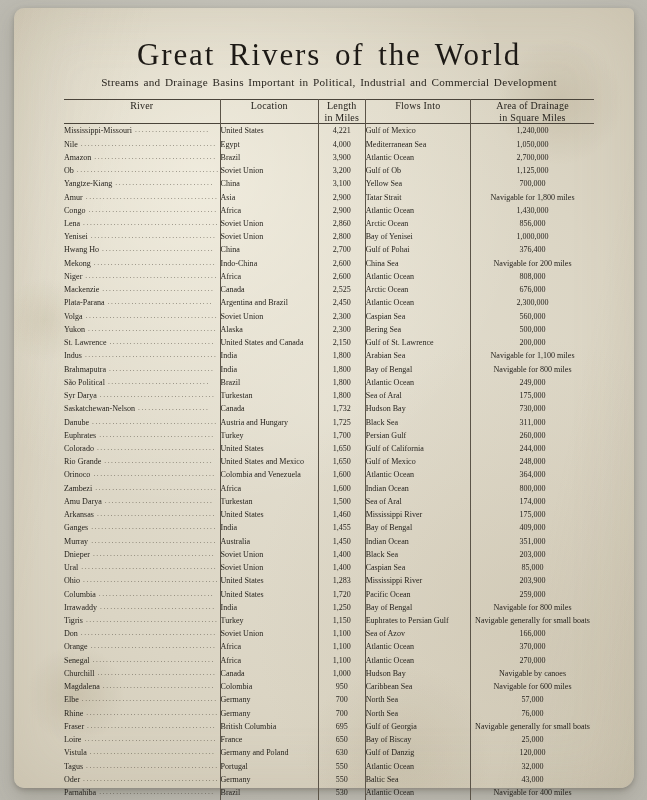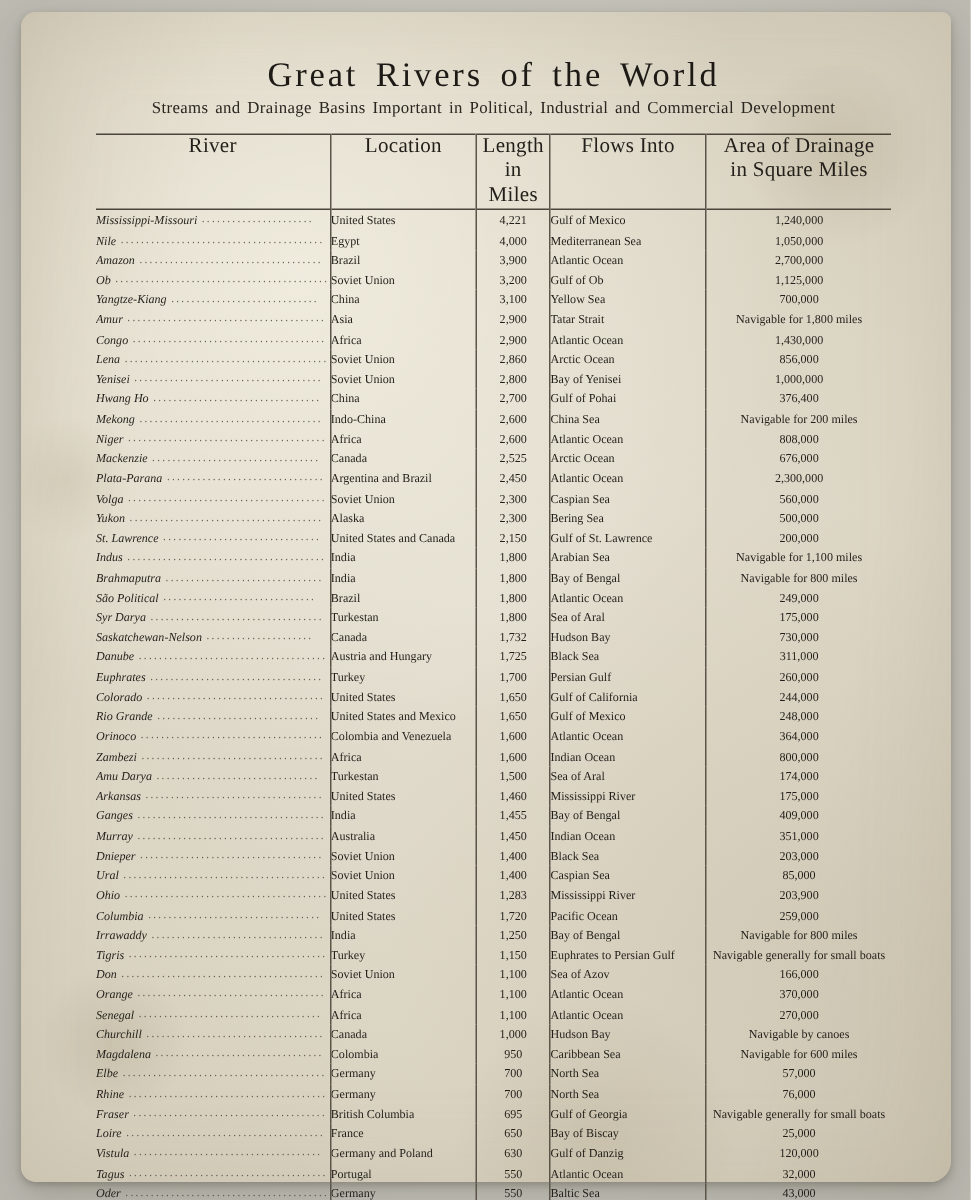--- a/index.html
+++ b/index.html
@@ -59,21 +59,21 @@
   #content {
     position: absolute;
     left: 50px;
     top: 28px;
     width: 530px;
     color: #23201b;
   }
 
   #title {
     text-align: center;
-    font-size: 23px;
+    font-size: 31px;
     letter-spacing: 1.9px;
     font-weight: normal;
     margin: 0 0 0 0;
     line-height: 1.25;
     color: #1d1a16;
     word-spacing: 4px;
   }
   #subtitle {
     text-align: center;
     font-size: 11.2px;
@@ -97,21 +97,21 @@
     padding: 0;
     font-weight: normal;
     vertical-align: baseline;
   }
 
   
   .rule-top   { border-top: 1.25px solid #4a443a; }
   .rule-head  { border-bottom: 1.1px solid #4a443a; }
 
   thead th {
-    font-size: 14px;
+    font-size: 10px;
     text-align: center;
     padding: 5px 0 5px 0;
     line-height: 1.18;
     letter-spacing: 0.2px;
   }
 
   
   .vsep { border-left: 1px solid #5b5448; }
 
   tbody td {
@@ -122,21 +122,21 @@
   }
 
   
   .c-river    { width: 144px; padding-left: 3px; position: relative; }
   .c-loc      { width: 101px; padding-left: 6px; }
   .c-len      { width: 50px;  text-align: center; }
   .c-flows    { width: 110px; padding-left: 6px; }
   .c-area     { width: 125px; text-align: center; }
 
   
-  .rivername { position: relative; font-style: italic; }
+  .rivername { position: relative; }
   .leader {
     display: inline-block;
     color: #4f483c;
     letter-spacing: 1.55px;
     font-size: 7.4px;
     margin-left: 3px;
     vertical-align: 1px;
     opacity: 0.85;
   }
 

